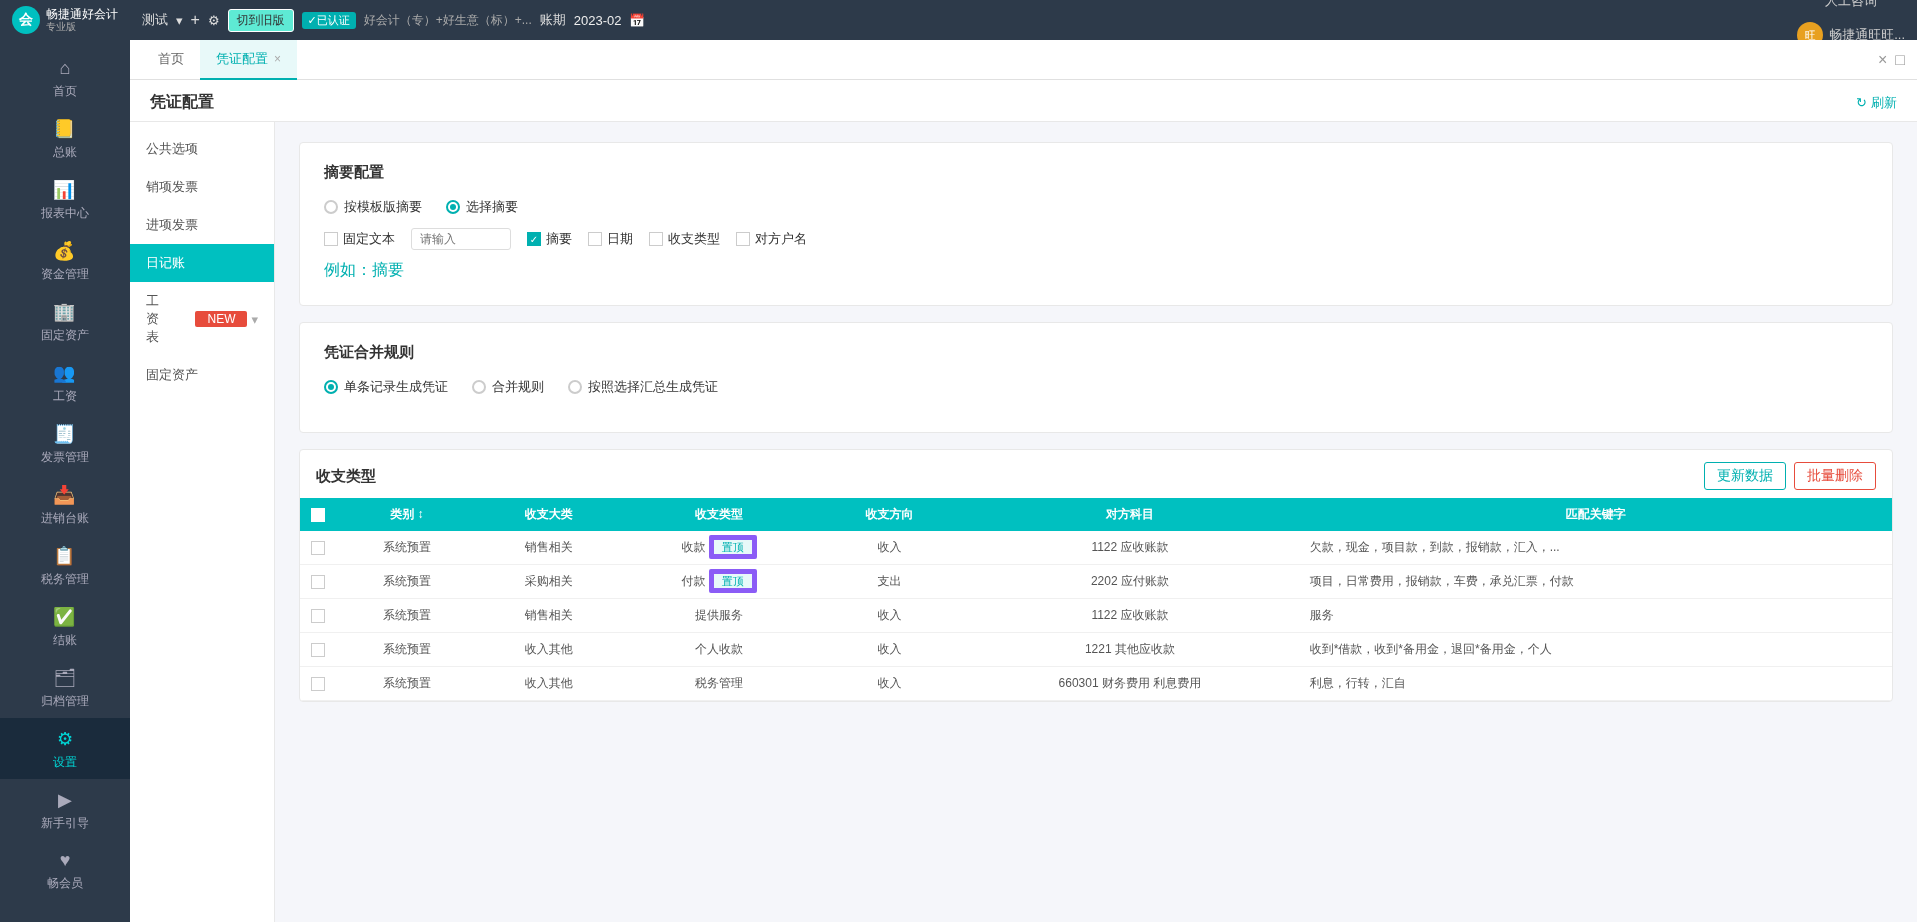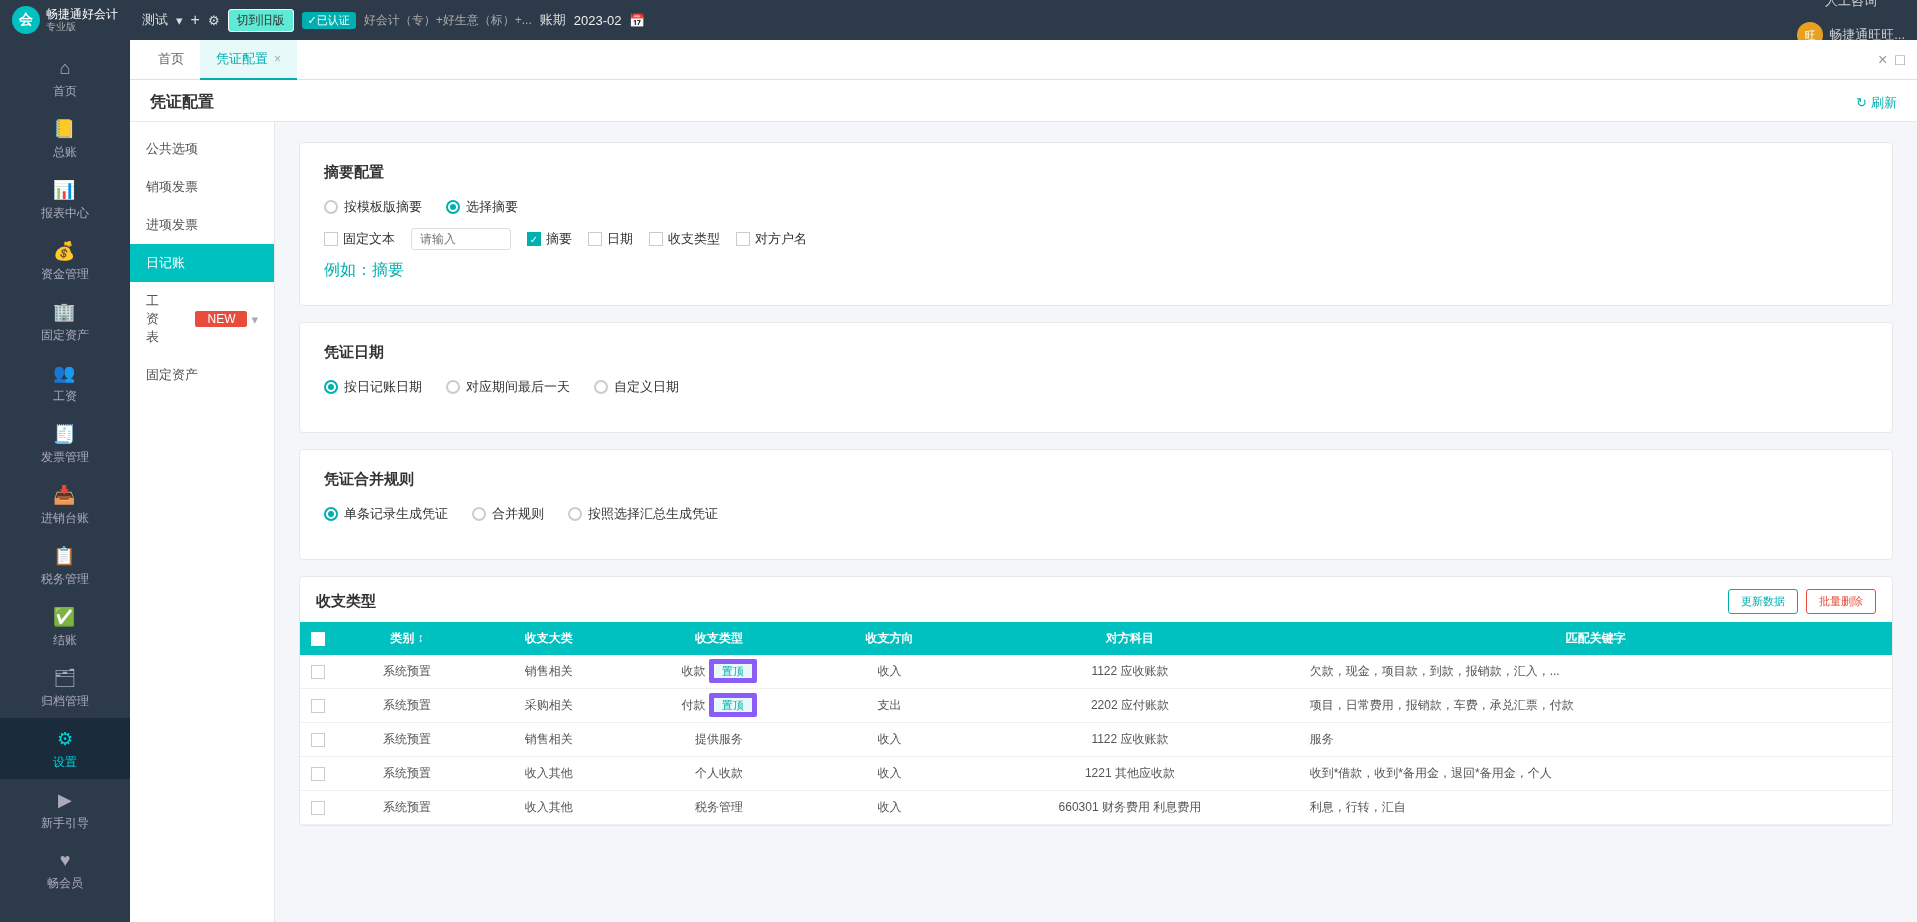--- a/index.html
+++ b/index.html
@@ -77,21 +77,21 @@
     .text-input-sm { border: 1px solid #ddd; border-radius: 3px; padding: 3px 8px; font-size: 12px; width: 100px; color: #999; }
 
     
     .example-text { color: #00b0b0; font-size: 16px; margin-top: 10px; }
 
     
     .table-section { background: white; border-radius: 4px; border: 1px solid #e8e8e8; overflow: hidden; }
     .table-header-bar { display: flex; align-items: center; justify-content: space-between; padding: 12px 16px 8px; }
     .table-section-title { font-size: 15px; font-weight: bold; color: #333; }
     .table-actions { display: flex; gap: 8px; }
-    .action-btn { border: 1px solid #00b0b0; color: #00b0b0; background: white; padding: 4px 12px; border-radius: 3px; cursor: pointer; font-size: 11px; }
+    .action-btn { border: 1px solid #00b0b0; color: #00b0b0; background: white; padding: 4px 12px; border-radius: 3px; cursor: pointer; font-size: 14px; }
     .action-btn.danger { border-color: #e74c3c; color: #e74c3c; }
 
     
     .data-table { width: 100%; border-collapse: collapse; font-size: 12px; }
     .data-table th { background: #00c0c0; color: white; padding: 8px 10px; text-align: center; border-right: 1px solid #00aaa; white-space: nowrap; }
     .data-table td { padding: 8px 10px; border-bottom: 1px solid #f0f0f0; text-align: center; color: #555; }
     .tag-btn { background: #e8f9f9; color: #00b0b0; border: 5px solid #8b5cf6; padding: 1px 8px; border-radius: 2px; font-size: 11px; cursor: pointer; }
   </style>
 </head>
 <body>
@@ -273,37 +273,20 @@
               <label class="check-item">
                 <div class="checkbox"></div>
                 <span>对方户名</span>
               </label>
             </div>
             <div class="example-text">
               <span>例如：摘要</span>
             </div>
           </div>
 
-          <div class="section">
-            <div class="section-title">凭证日期</div>
-            <div class="radio-group">
-              <label class="radio-item">
-                <div class="radio-circle checked"></div>
-                <span>按日记账日期</span>
-              </label>
-              <label class="radio-item">
-                <div class="radio-circle"></div>
-                <span>对应期间最后一天</span>
-              </label>
-              <label class="radio-item">
-                <div class="radio-circle"></div>
-                <span>自定义日期</span>
-              </label>
-            </div>
-          </div>
 
           <div class="section">
             <div class="section-title">凭证合并规则</div>
             <div class="radio-group">
               <label class="radio-item">
                 <div class="radio-circle checked"></div>
                 <span>单条记录生成凭证</span>
               </label>
               <label class="radio-item">
                 <div class="radio-circle"></div>

